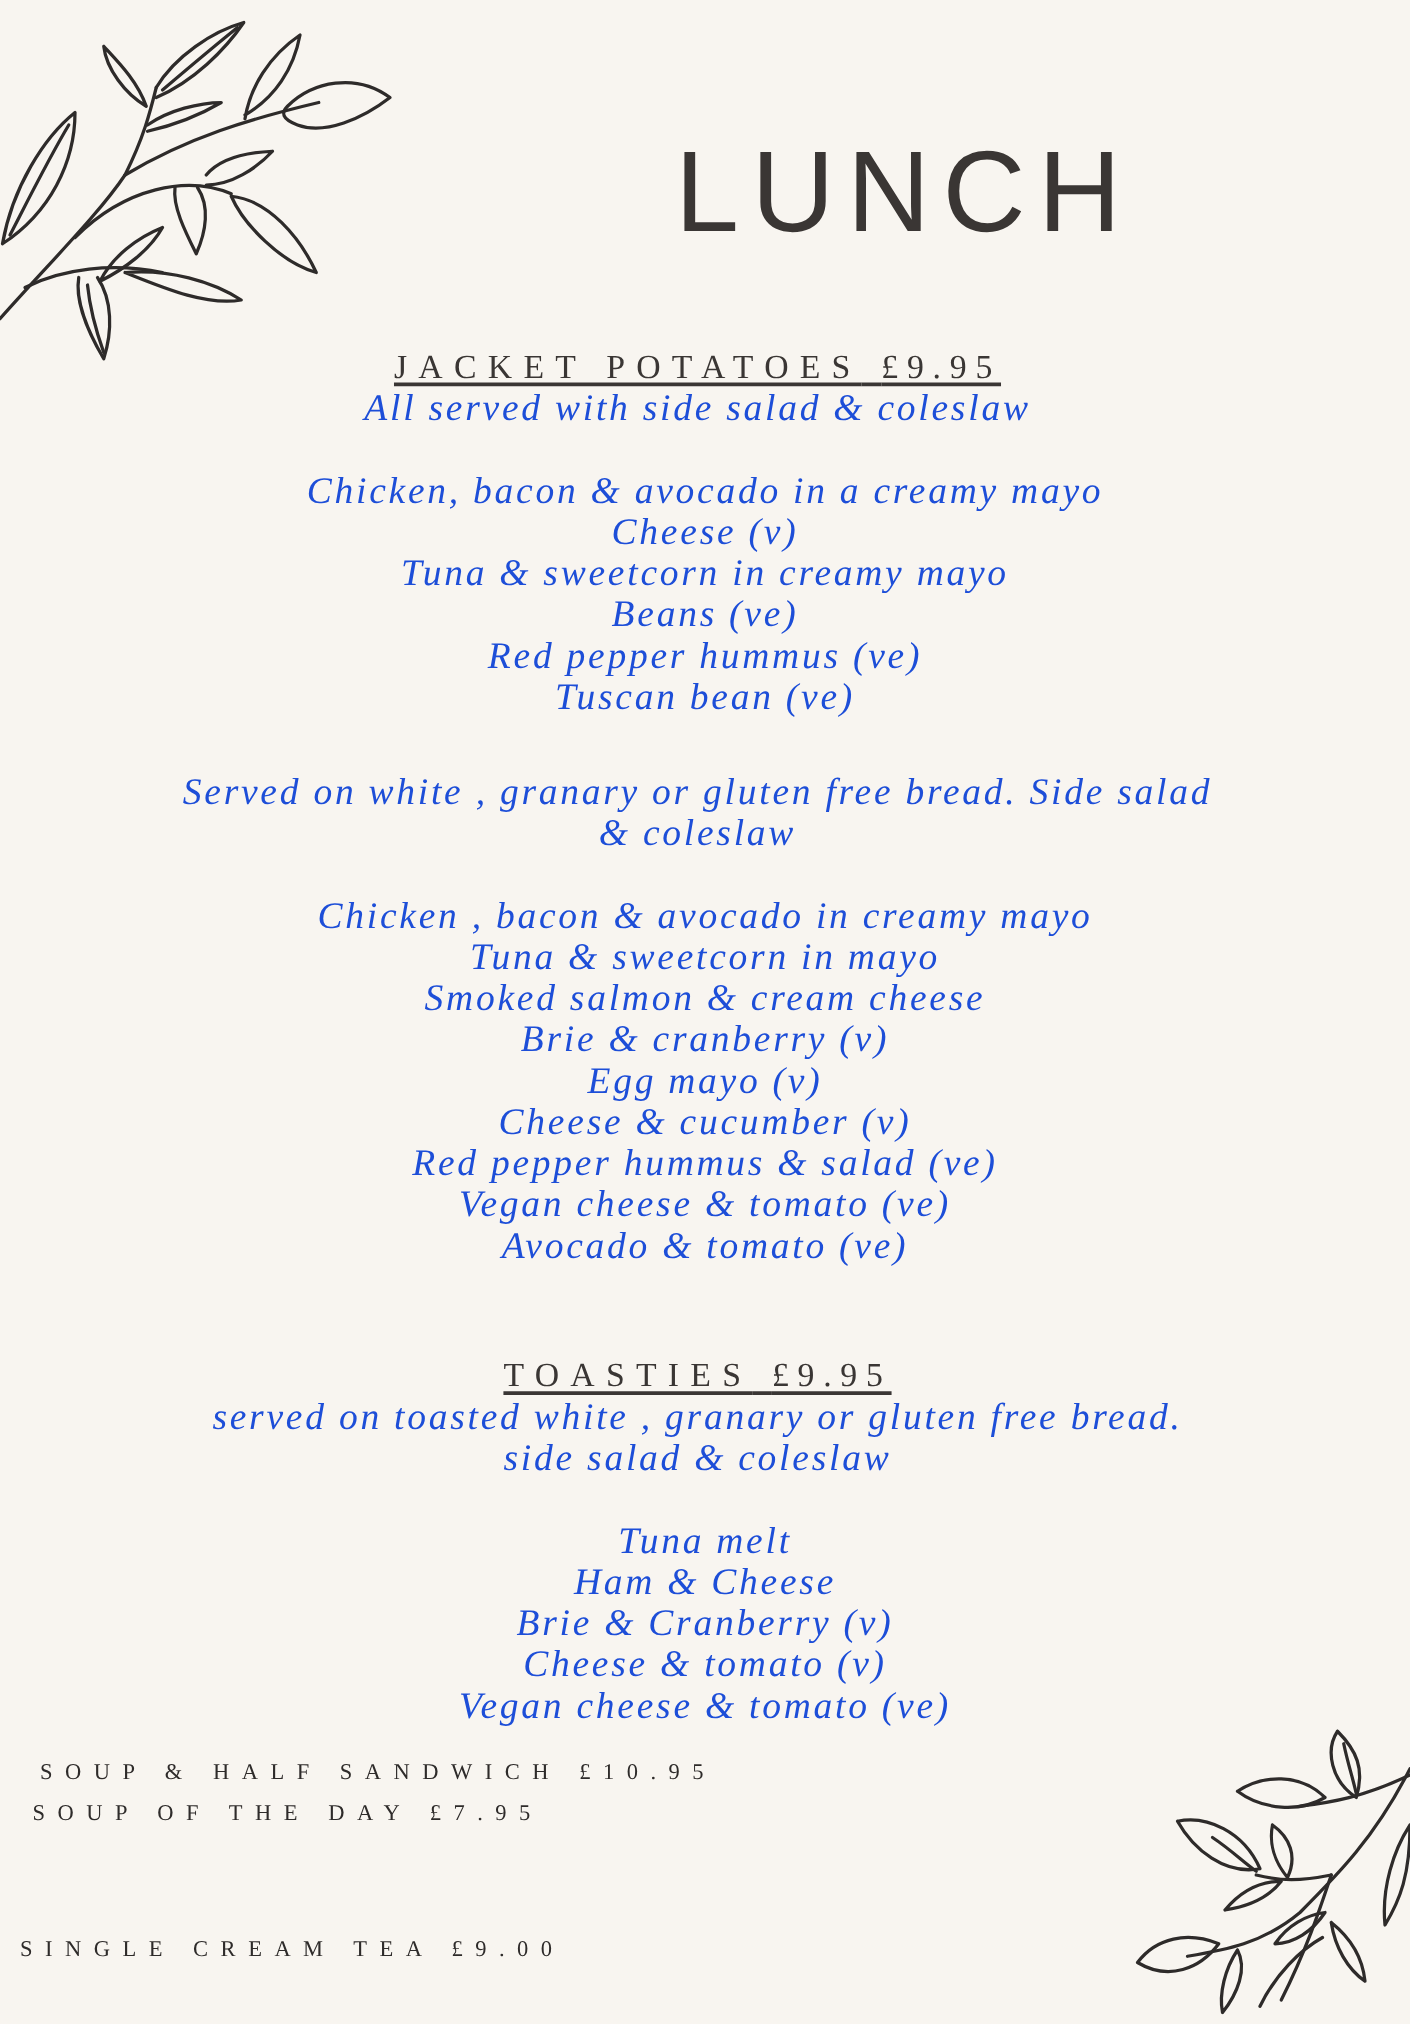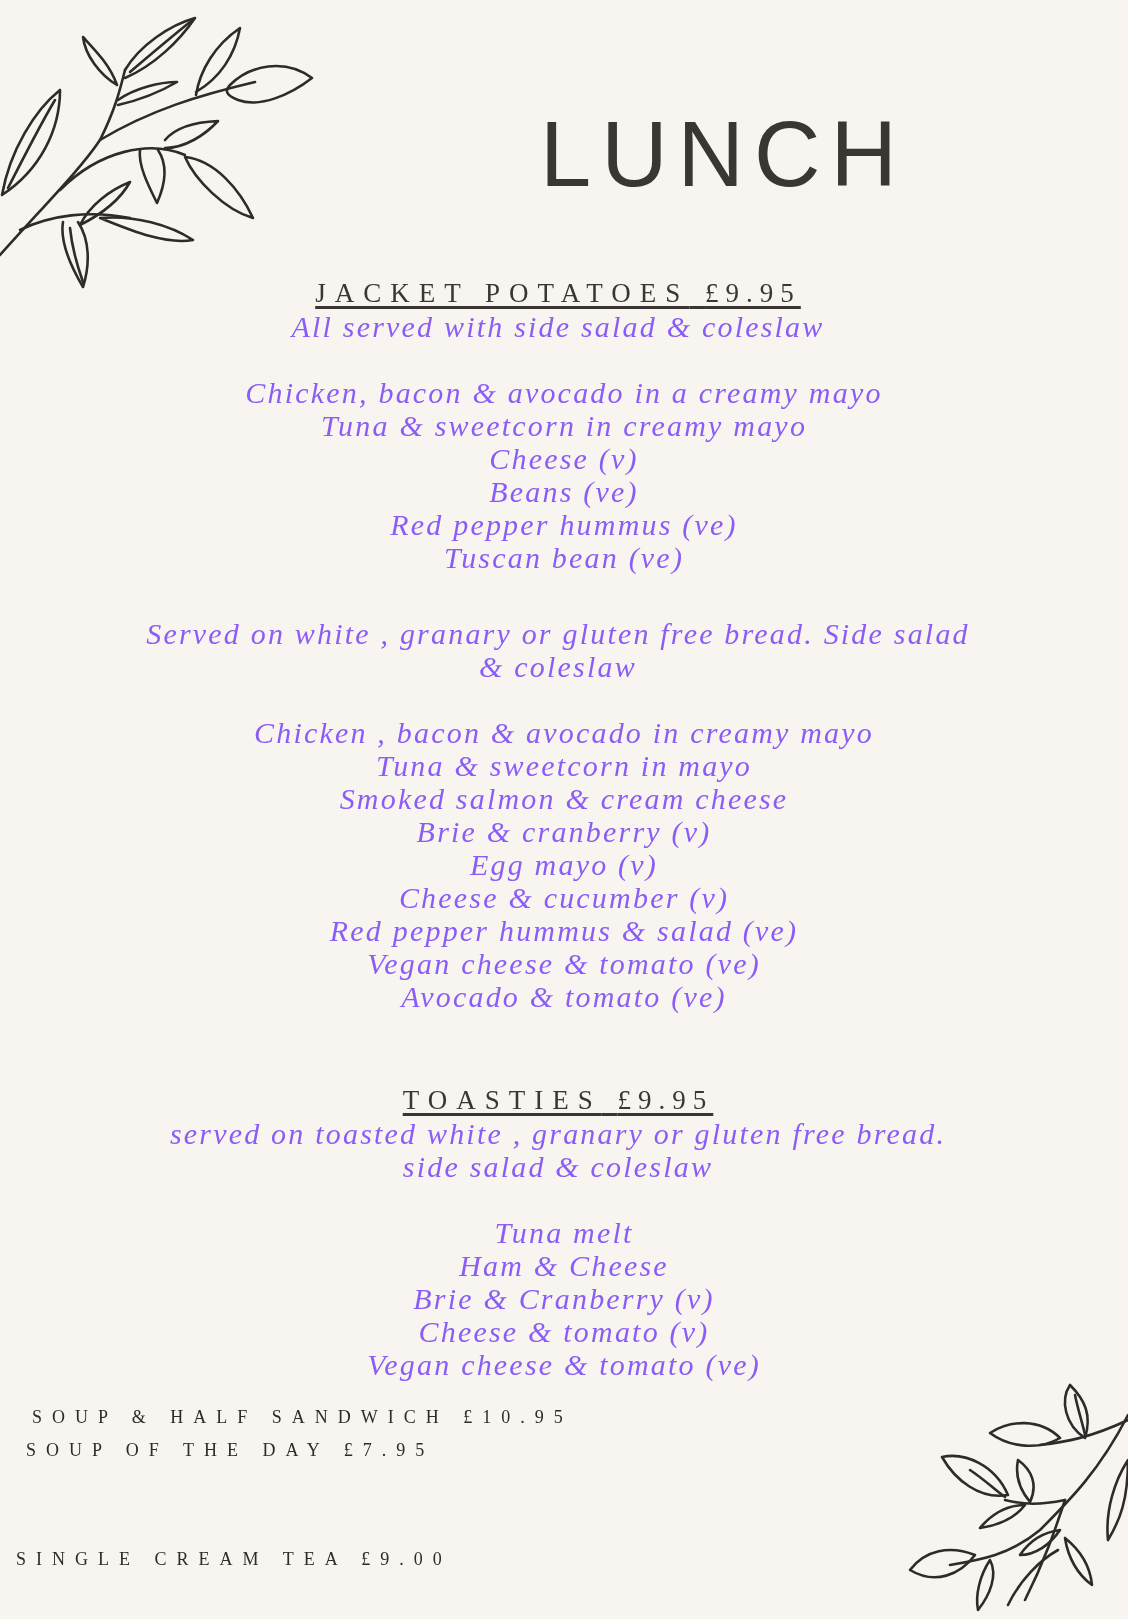--- a/index.html
+++ b/index.html
@@ -56,21 +56,21 @@
   }
   .section-heading .price {
     letter-spacing: 7px;
   }
   .subtitle, .item {
     font-family: "Liberation Serif", "DejaVu Serif", serif;
     font-style: italic;
     font-size: 30px;
     letter-spacing: 2.2px;
     line-height: 33px;
-    color: #8b5cf6;
+    color: #1d4ed8;
   }
   .items {
     margin-top: 33px;
     padding-left: 12px;
   }
   .footer-item {
     position: absolute;
     font-family: "Liberation Serif", "DejaVu Serif", serif;
     font-size: 18px;
     letter-spacing: 10px;
@@ -145,22 +145,22 @@
 <h1 class="title">LUNCH</h1>
 
 <section class="section" style="top:276px;">
   <div class="section-heading">
     <span>JACKET POTATOES</span>
     <span class="price">£9.95</span>
   </div>
   <div class="subtitle">All served with side salad &amp; coleslaw</div>
   <div class="items">
     <div class="item">Chicken, bacon &amp; avocado in a creamy mayo</div>
+    <div class="item">Cheese (v)</div>
     <div class="item">Tuna &amp; sweetcorn in creamy mayo</div>
-    <div class="item">Cheese (v)</div>
     <div class="item">Beans (ve)</div>
     <div class="item">Red pepper hummus (ve)</div>
     <div class="item">Tuscan bean (ve)</div>
   </div>
 </section>
 
 <section class="section" style="top:617px;">
   <div class="subtitle">Served on white , granary or gluten free bread. Side salad</div>
   <div class="subtitle">&amp; coleslaw</div>
   <div class="items">

